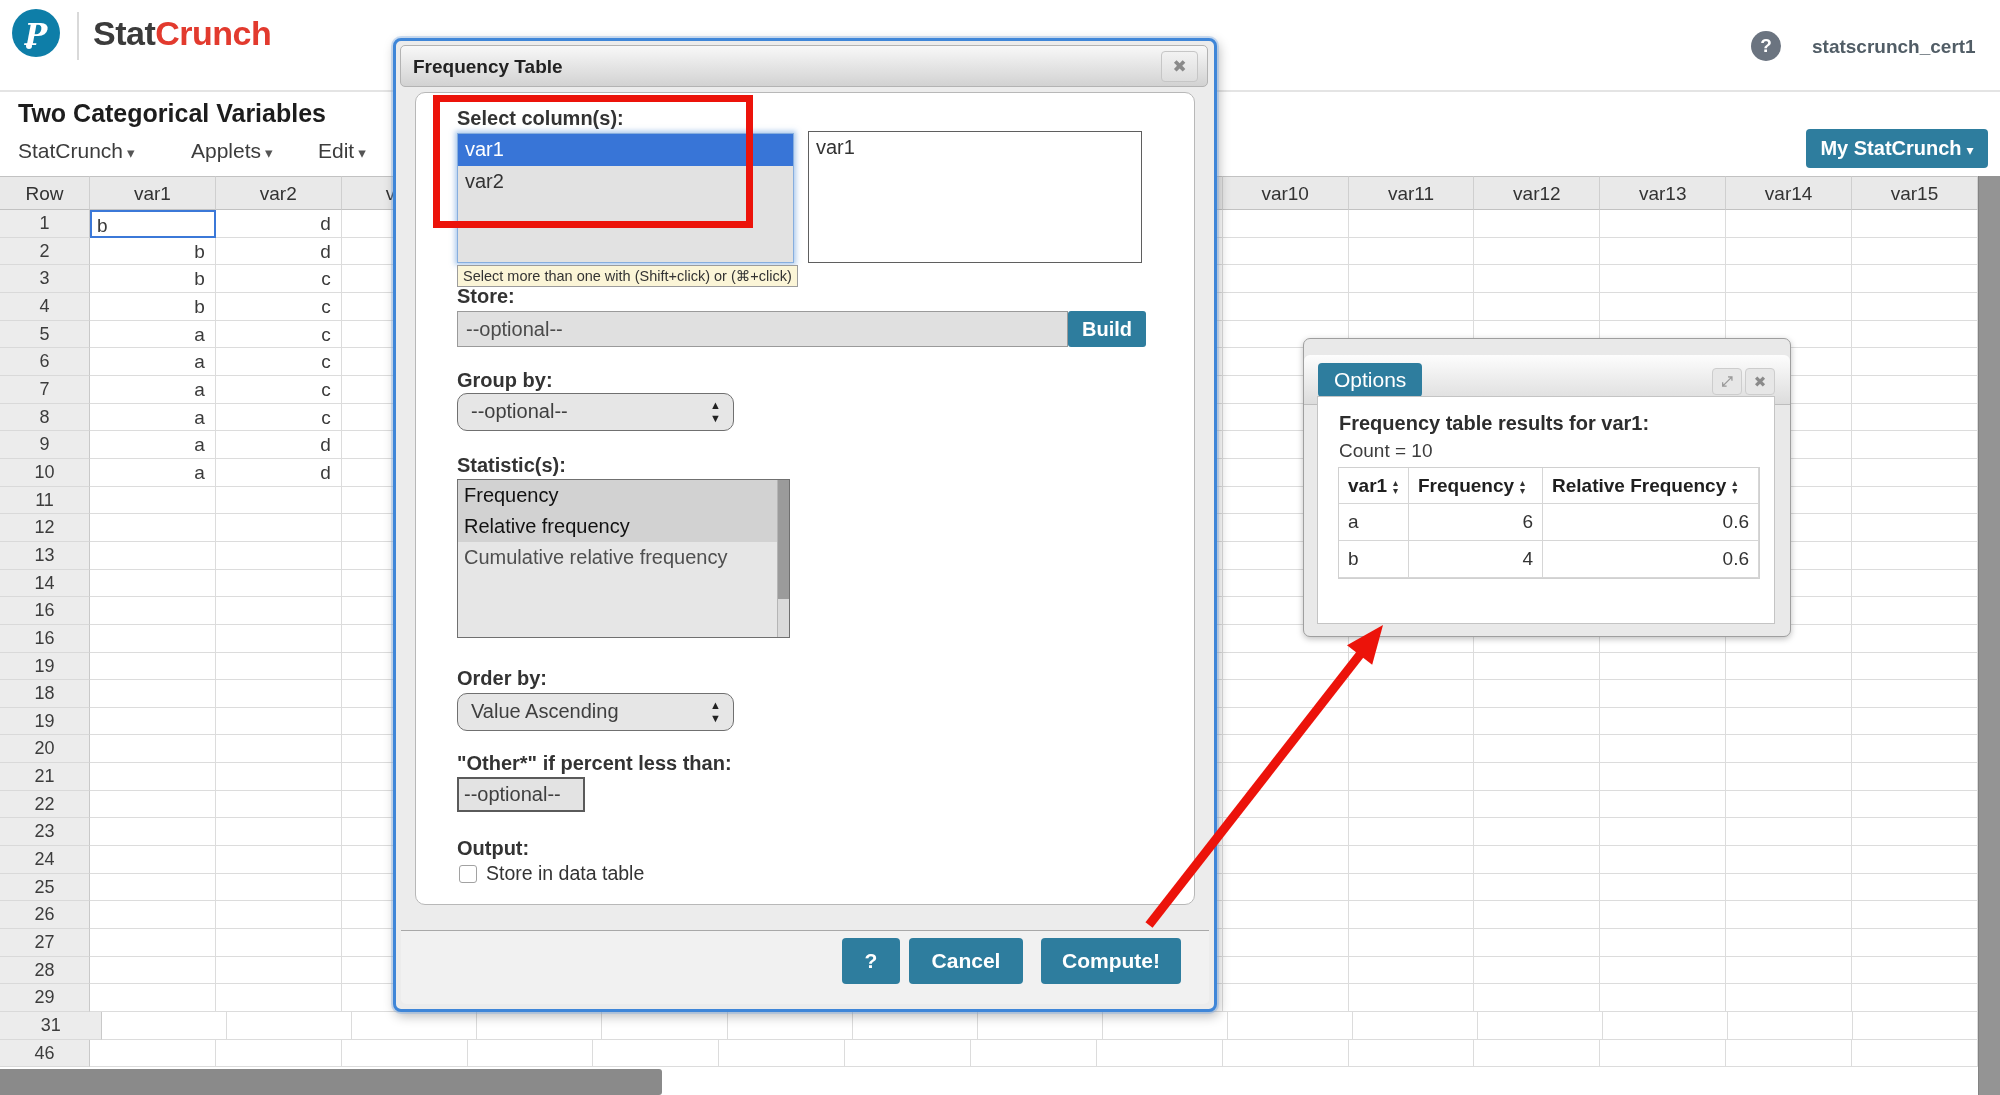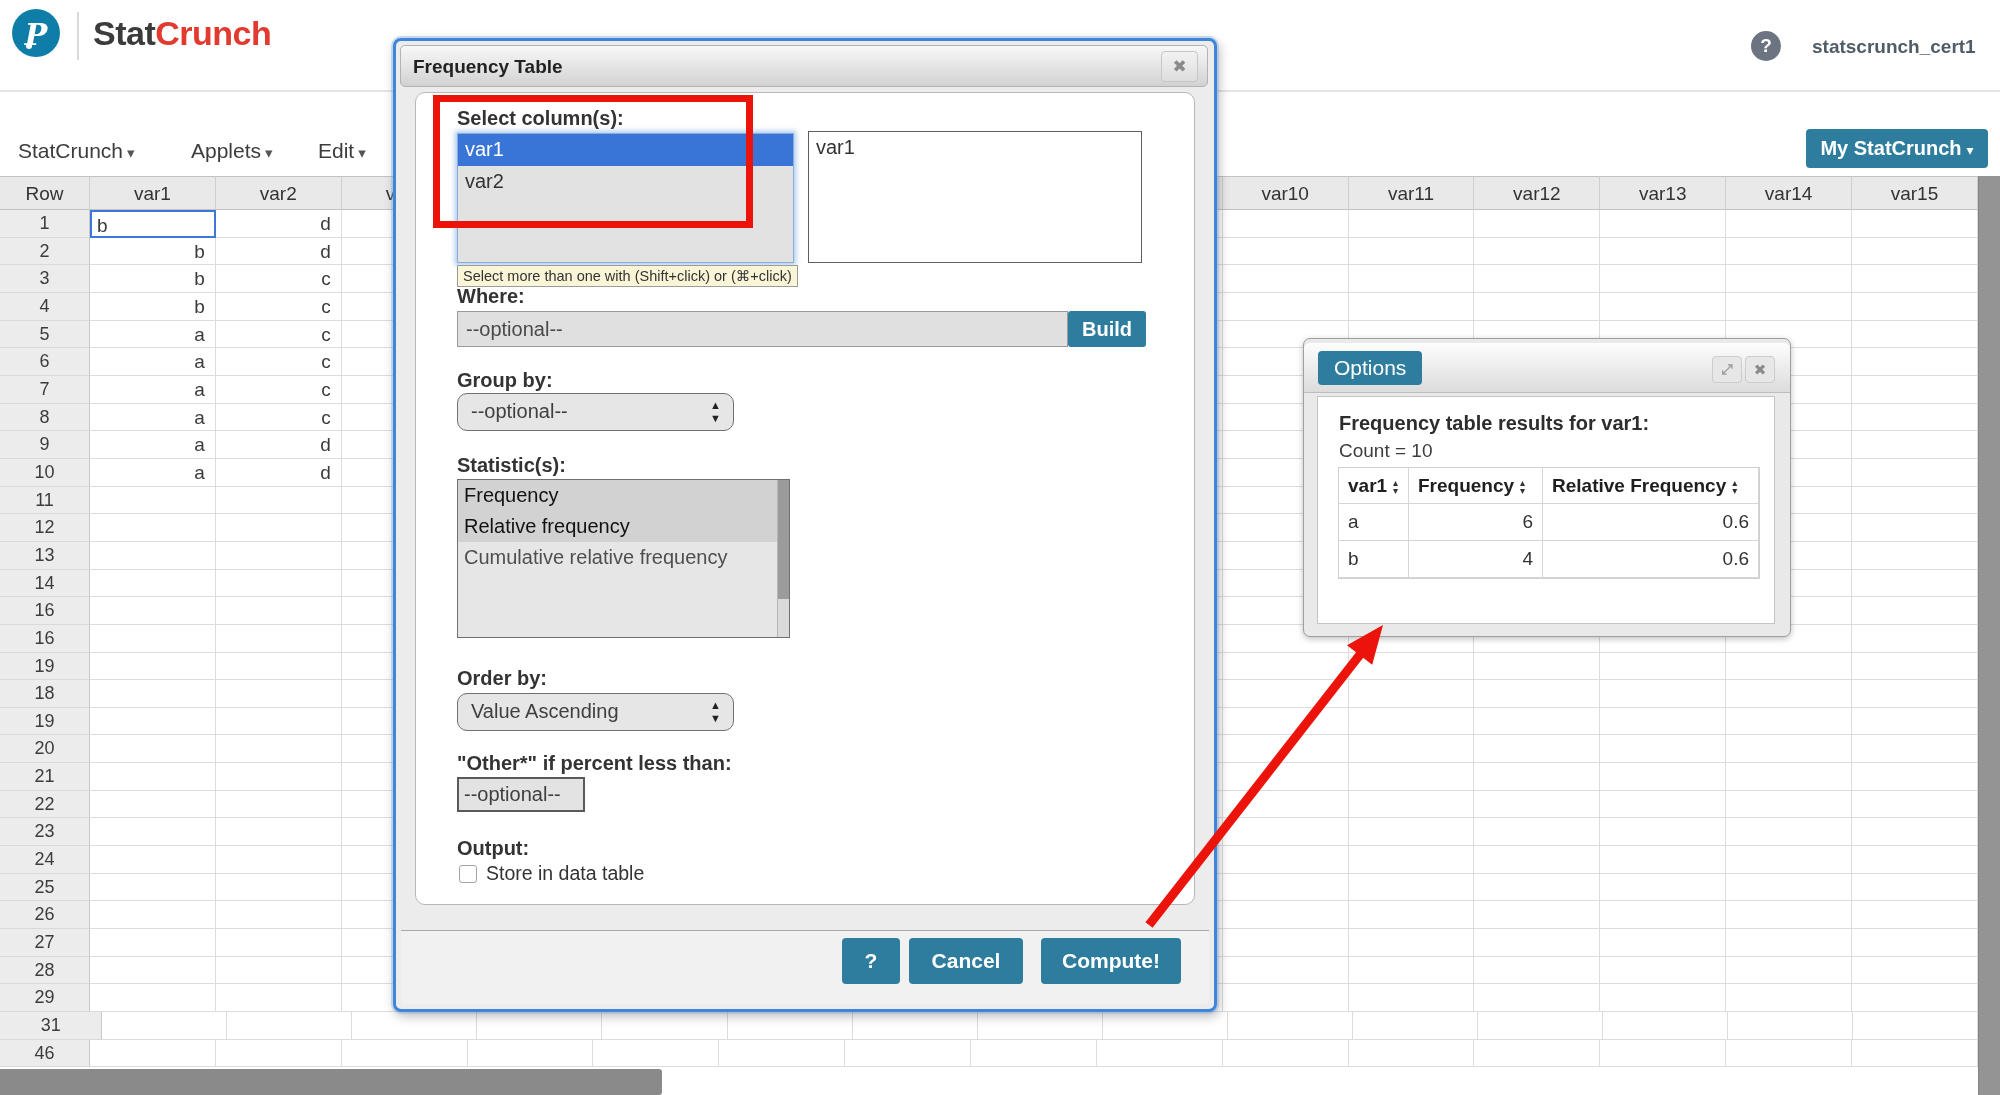--- a/index.html
+++ b/index.html
@@ -38,21 +38,21 @@
        font-size:18px;color:#3c3c3c;text-align:center;line-height:27px;}
   .gc{box-sizing:border-box;background:#fff;border-right:1px solid #dcdcdc;border-bottom:1px solid #dcdcdc;
       font-size:19px;color:#3a3a3a;text-align:right;padding-right:10px;line-height:27px;overflow:hidden;}
   .gsel{border:2px solid #3b78d8;text-align:left;padding-left:5px;padding-right:0;}
   .vscroll{left:1978px;top:176px;width:22px;height:919px;background:#949494;border-left:1px solid #838383;z-index:2;}
   .hscroll{left:0;top:1069px;width:662px;height:26px;background:rgba(105,105,105,0.78);z-index:2;border-radius:0 3px 3px 0;}
 
   
   .opt-win{left:1303px;top:338px;width:486px;height:297px;background:#e9e9e9;border:1px solid #9f9f9f;
            border-radius:7px;box-shadow:0 2px 6px rgba(0,0,0,.25);z-index:3;}
-  .opt-titlebar{position:absolute;left:0;top:4px;width:100%;height:50px;border-radius:6px 6px 0 0;
+  .opt-titlebar{position:absolute;left:0;top:16px;width:100%;height:50px;border-radius:6px 6px 0 0;
                 background:linear-gradient(#fdfdfd,#dcdcdc);border-bottom:1px solid #bdbdbd;box-sizing:border-box;}
   .opt-btn{position:absolute;left:14px;top:8px;height:34px;padding:0 16px;background:#2e7d9e;border-radius:4px;
            color:#fff;font-size:21px;line-height:34px;cursor:pointer;}
   .win-btn{position:absolute;top:13px;width:30px;height:27px;background:#e7e7e7;border:1px solid #cdcdcd;
            border-radius:4px;color:#8a8a8a;text-align:center;line-height:25px;font-size:15px;font-weight:bold;cursor:pointer;box-sizing:border-box;}
   .wb-expand{left:408px;color:#9a9a9a;font-size:14px;}
   .wb-close{left:441px;}
   .opt-content{position:absolute;left:13px;top:57px;width:458px;height:228px;background:#fff;border:1px solid #c4c4c4;box-sizing:border-box;}
   .res-title{position:absolute;left:21px;top:15px;font-size:20px;font-weight:bold;color:#2d2d2d;white-space:nowrap;}
   .res-count{position:absolute;left:21px;top:43px;font-size:19px;color:#3d3d3d;}
@@ -135,20 +135,21 @@
   <div class="abs logo-circle">
     <div class="logo-p">P</div>
     <div class="logo-dot"></div>
   </div>
   <div class="abs logo-divider"></div>
   <div class="abs brand"><span class="stat">Stat</span><span class="crunch">Crunch</span></div>
   <div class="abs help-circle">?</div>
   <div class="abs username">statscrunch_cert1</div>
   <div class="abs header-divider"></div>
 
+  <div class="abs page-title">Two Categorical Variables</div>
   <div class="abs menu-item mi-0"><span>StatCrunch</span><span class="caret">▾</span></div>
   <div class="abs menu-item mi-1"><span>Applets</span><span class="caret">▾</span></div>
   <div class="abs menu-item mi-2"><span>Edit</span><span class="caret">▾</span></div>
   <div class="abs my-sc-btn"><span>My StatCrunch</span><span class="caret">▾</span></div>
 
   <div id="grid" class="abs">
       <div class="g-hrow">
         <div class="ghc" style="width: 90px;">Row</div>
         <div class="ghc" style="width: 125.87px;">var1</div>
         <div class="ghc" style="width: 125.87px;">var2</div>
@@ -766,21 +767,21 @@
       <div class="lbl lb-selcols">Select column(s):</div>
       <div id="col-listbox">
           <div class="col-item col-sel">var1</div>
           <div class="col-item">var2</div>
         </div>
       <div class="tooltip">Select more than one with (Shift+click) or (⌘+click)</div>
       <div id="chosen-box">
           <div class="chosen-item">var1</div>
         </div>
 
-      <div class="lbl lb-where">Where:</div>
+      <div class="lbl lb-where">Store:</div>
       <div class="where-input">--optional--</div>
       <div class="build-btn">Build</div>
 
       <div class="lbl lb-group">Group by:</div>
       <div class="mac-select sel-group">
         <span>--optional--</span>
         <span class="spinner">
             <span>▲</span>
             <span>▼</span>
           </span>

